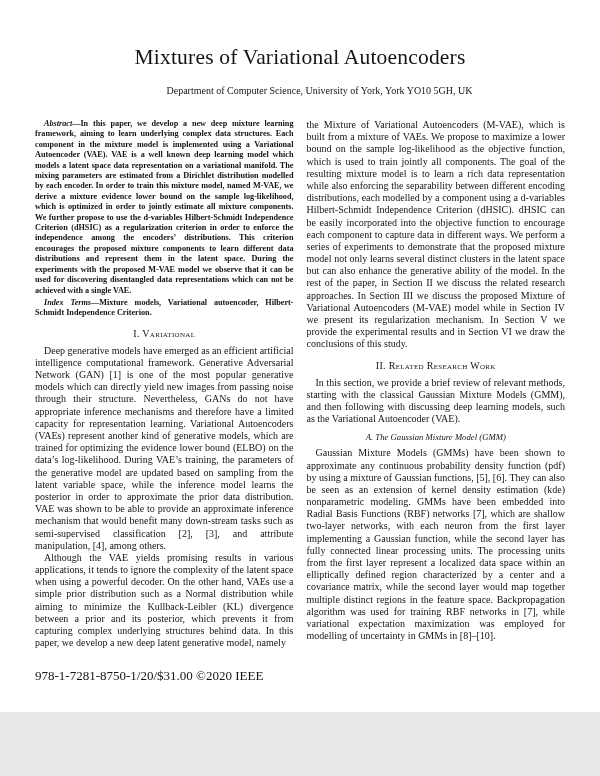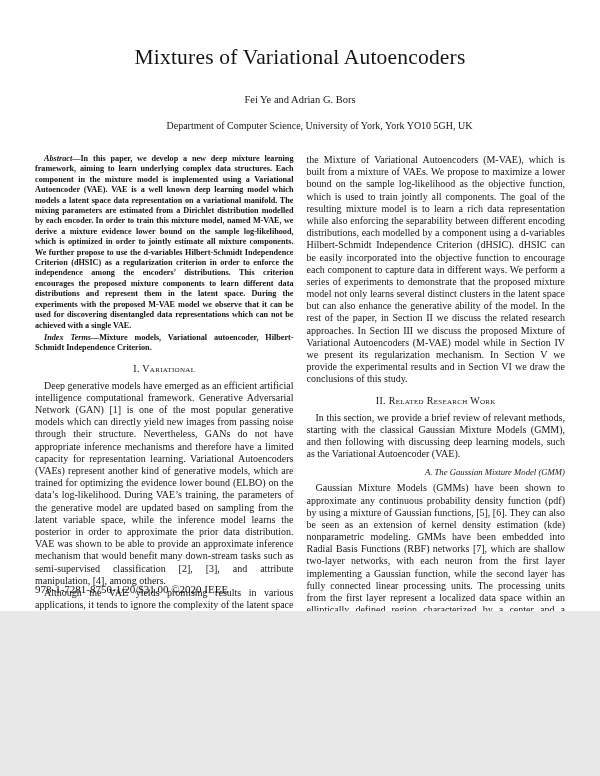--- a/index.html
+++ b/index.html
@@ -1,18 +1,18 @@
 <!DOCTYPE html>
 <html lang="en"><head>
 <meta charset="utf-8">
 <style>
   html, body { margin: 0; padding: 0; background: #e8e8e8; }
   .page {
     width: 600px;
-    height: 611px;
+    height: 712px;
     margin: 0 auto;
     background: #ffffff;
     position: relative;
     font-family: "Liberation Serif", serif;
     color: #141414;
     overflow: hidden;
   }
   .paper-header { text-align: center; padding-top: 45px; }
   .paper-title {
     font-size: 21.5px;
@@ -38,47 +38,46 @@
   .abs-label { font-style: italic; }
   .section-heading {
     text-align: center;
     font-variant: small-caps;
     font-weight: 400;
     font-size: 10px;
     margin: 9px 0 6px 0;
     letter-spacing: 0.3px;
   }
   .subsection-heading {
-    text-align: right;
+    text-align: center;
     font-style: italic;
     font-weight: 400;
     font-size: 8.7px;
     margin: 7px 0 5px 0;
   }
   .body-para {
     font-size: 10px;
     line-height: 1.22;
     margin: 0;
   }
   .indent { text-indent: 9px; }
   .copyright {
     position: absolute;
     left: 35px;
-    bottom: 16px;
-    font-size: 11px;
+    bottom: 28px;
+    font-size: 13px;
   }
 </style>
 </head>
 <body>
 
 <div class="page">
 
   <header class="paper-header">
     <h1 class="paper-title">Mixtures of Variational Autoencoders</h1>
-    <div class="authors">Fei Ye and Adrian G. Bors</div>
     <div class="affiliation">Department of Computer Science, University of York, York YO10 5GH, UK</div>
   </header>
 
   <div class="columns">
 
     <div class="col">
       <p class="abstract-para"><span class="abs-label">Abstract</span><span>—In this paper, we develop a new deep mixture learning framework, aiming to learn underlying complex data structures. Each component in the mixture model is implemented using a Variational Autoencoder (VAE). VAE is a well known deep learning model which models a latent space data representation on a variational manifold. The mixing parameters are estimated from a Dirichlet distribution modelled by each encoder. In order to train this mixture model, named M-VAE, we derive a mixture evidence lower bound on the sample log-likelihood, which is optimized in order to jointly estimate all mixture components. We further propose to use the d-variables Hilbert-Schmidt Independence Criterion (dHSIC) as a regularization criterion in order to enforce the independence among the encoders’ distributions. This criterion encourages the proposed mixture components to learn different data distributions and represent them in the latent space. During the experiments with the proposed M-VAE model we observe that it can be used for discovering disentangled data representations which can not be achieved with a single VAE.</span></p>
 
       <p class="abstract-para"><span class="abs-label">Index Terms</span><span>—Mixture models, Variational autoencoder, Hilbert-Schmidt Independence Criterion.</span></p>
 

